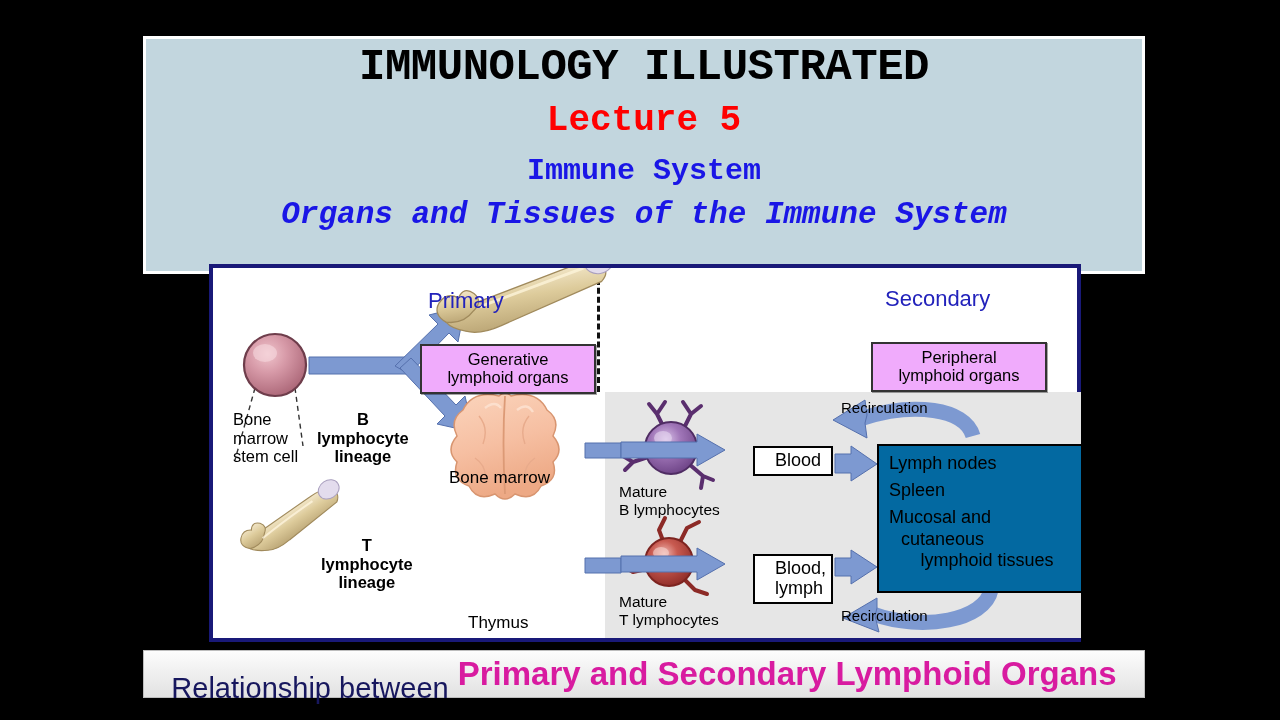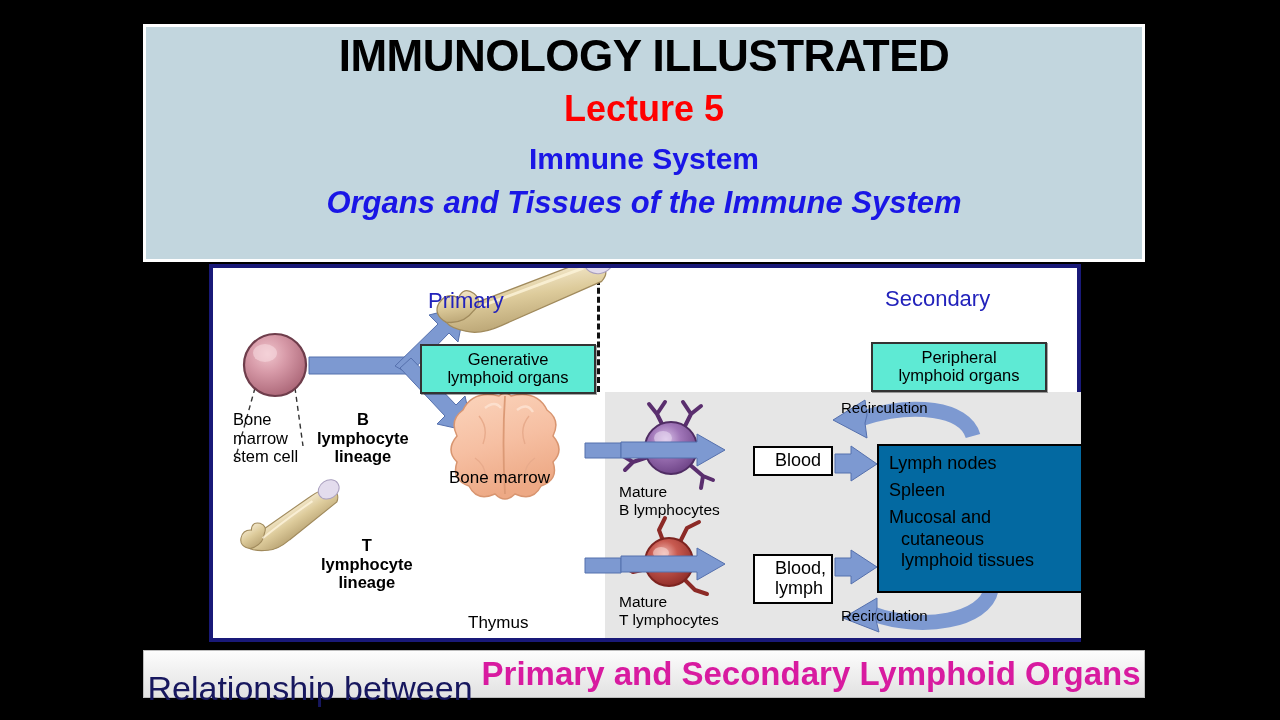--- a/index.html
+++ b/index.html
@@ -17,31 +17,32 @@
     position: relative;
     width: 1280px;
     height: 720px;
     background: #000000;
   }
 
   
   .title-panel {
     position: absolute;
     left: 143px;
-    top: 24px;
+    top: 36px;
     width: 1002px;
     height: 238px;
     background: #c2d6de;
     border: 3px solid #ffffff;
     box-sizing: border-box;
     display: flex;
     flex-direction: column;
     align-items: center;
     justify-content: flex-start;
     padding-top: 4px;
+    font-family: Liberation Mono, monospace;
   }
   .t-main {
     font-size: 44px;
     font-weight: bold;
     color: #000000;
     letter-spacing: -0.5px;
     line-height: 1.12;
     white-space: nowrap;
   }
   .t-lecture {
@@ -113,21 +114,21 @@
     font-size: 22px;
     color: #2222bb;
     white-space: nowrap;
   }
   .sec-primary   { left: 215px; top: 20px; }
   .sec-secondary { left: 672px; top: 18px; }
 
   
   .organ-box {
     position: absolute;
-    background: #5eead4;
+    background: #f0abfc;
     border: 2px solid #333333;
     box-shadow: 1px 1px 0 rgba(0,0,0,0.35);
     font-size: 16.5px;
     color: #000000;
     text-align: center;
     line-height: 1.12;
     padding: 4px 10px 5px 10px;
     box-sizing: border-box;
     white-space: nowrap;
   }
@@ -175,21 +176,21 @@
     width: 206px;
     background: #0369a1;
     border: 2px solid #000000;
     box-sizing: border-box;
     padding: 7px 8px 8px 10px;
     font-size: 18px;
     color: #000000;
     line-height: 1.18;
   }
   .list-box div { margin-bottom: 6px; white-space: nowrap; }
-  .list-box div:last-child { margin-bottom: 12px; }
+  .list-box div:last-child { margin-bottom: 12px; text-align: center; }
   .lb-indent { padding-left: 12px; }
 
   
   .art {
     position: absolute;
     left: 0; top: 0;
     width: 864px;
     height: 370px;
     pointer-events: none;
   }
@@ -203,21 +204,21 @@
     height: 48px;
     background: linear-gradient(180deg, #fdfdfd 0%, #f0f0f0 45%, #e2e2e2 100%);
     border: 1px solid #bdbdbd;
     box-sizing: border-box;
     display: flex;
     align-items: center;
     justify-content: center;
     white-space: nowrap;
   }
   .cap-a {
-    font-size: 34px;
+    font-size: 29px;
     color: #17175e;
     margin-top: 28px;
   }
   .cap-b {
     font-size: 33px;
     font-weight: bold;
     color: #d81ba0;
     margin-left: 9px;
   }
 </style>

